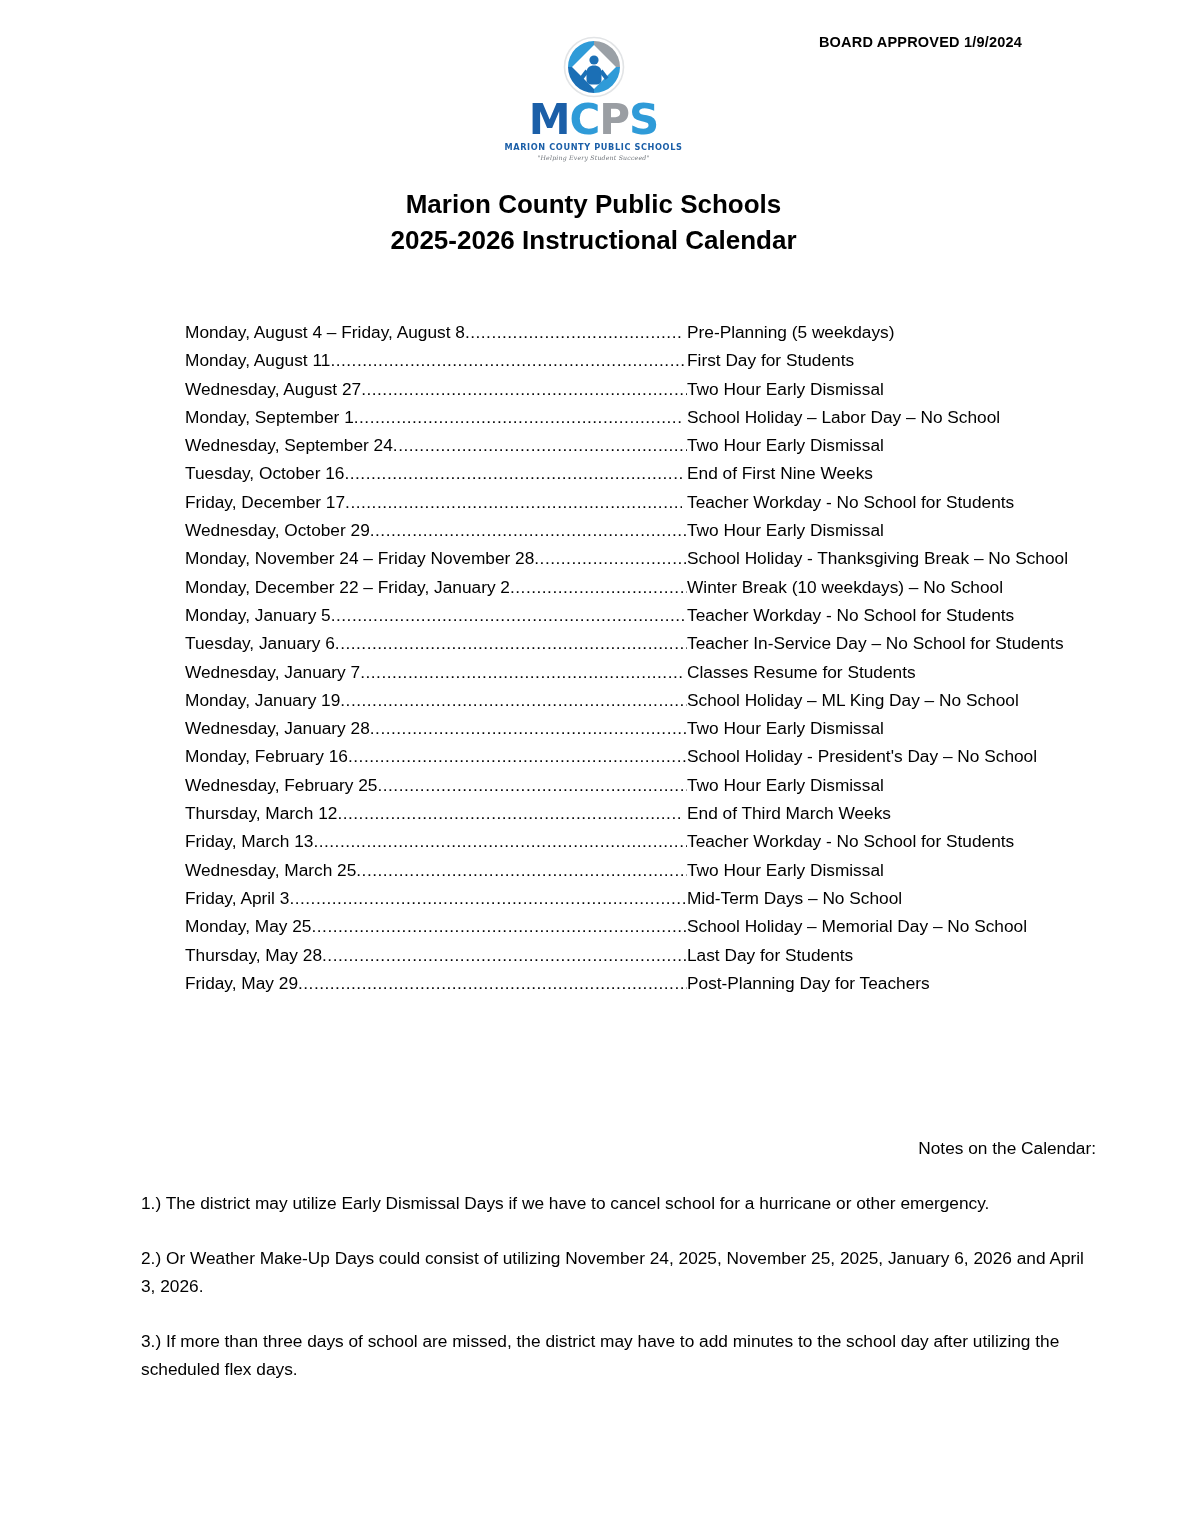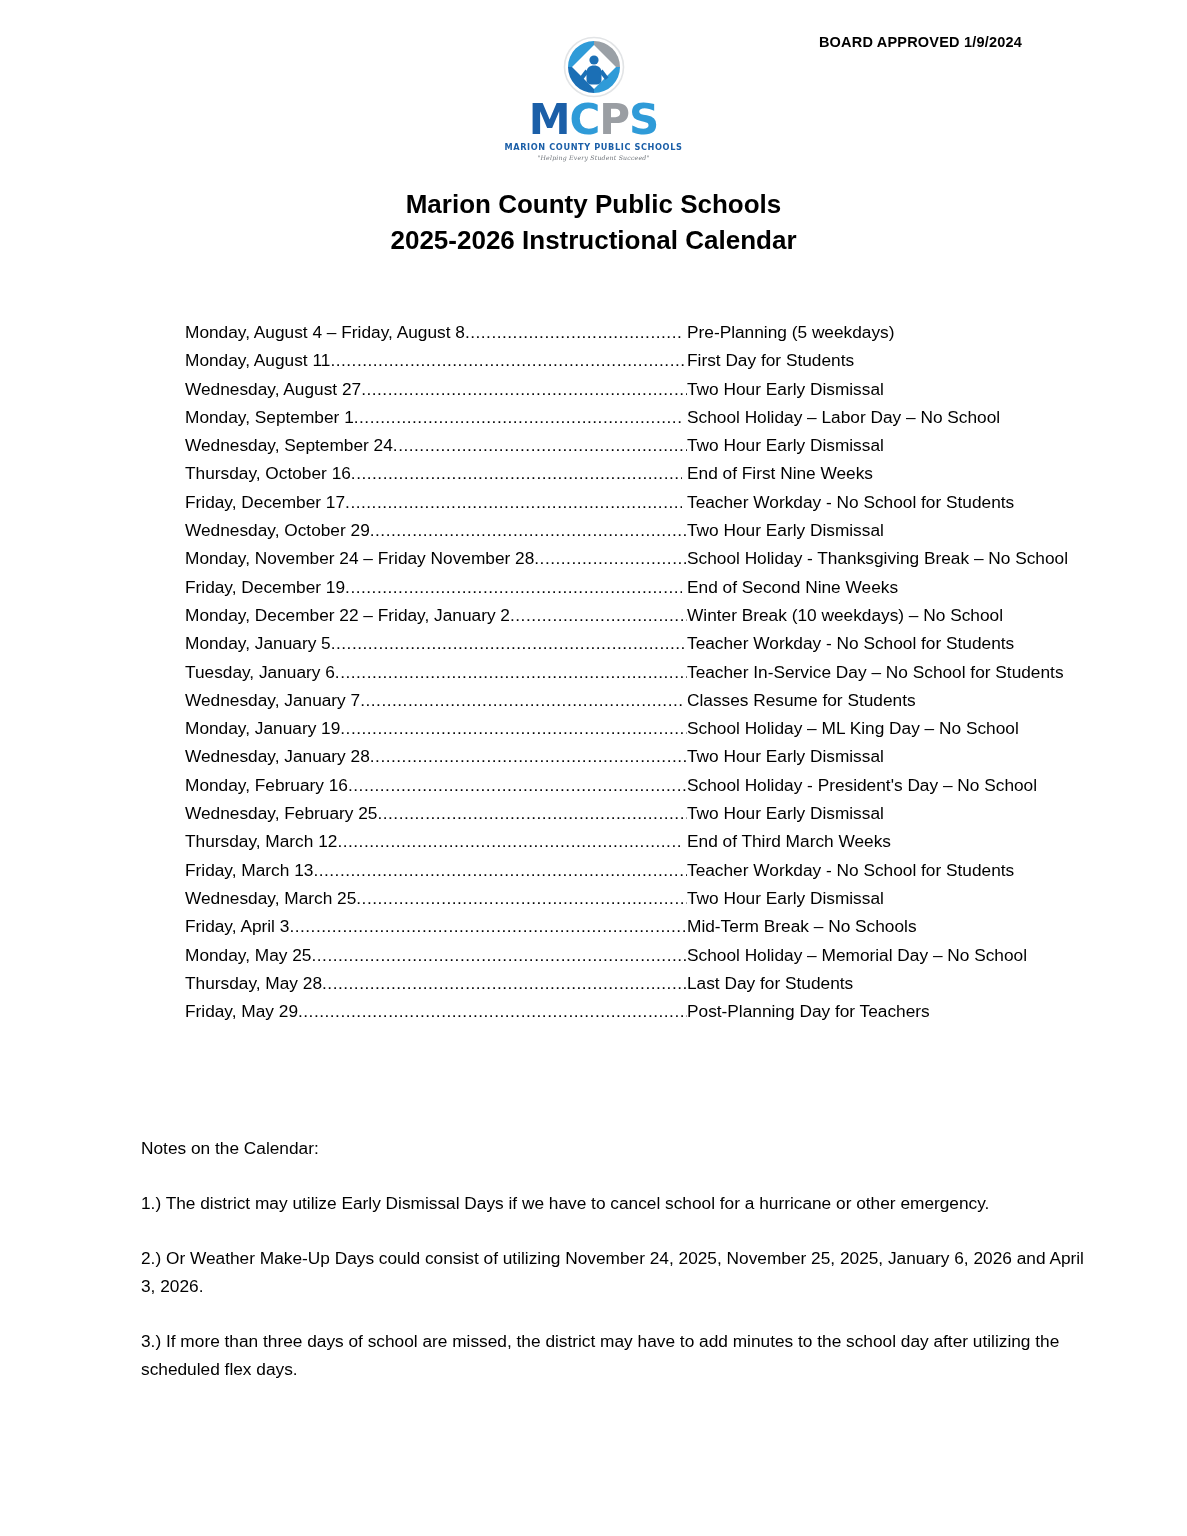--- a/index.html
+++ b/index.html
@@ -132,20 +132,21 @@
   .notes {
     position: absolute;
     top: 1134px;
     left: 141px;
     width: 955px;
     font-size: 17.3px;
     line-height: 28px;
   }
   .notes-heading {
     margin-bottom: 27px;
+    text-align: right;
   }
   .note-item {
     margin-bottom: 27px;
   }
   .note-item:last-child { margin-bottom: 0; }
 </style>
 </head>
 <body>
 
 <div class="page">
@@ -202,45 +203,40 @@
         <span class="cal-date">Monday, September 1</span>
         <span class="cal-leader"></span>
         <span class="cal-desc pad">School Holiday – Labor Day – No School</span>
       </div>
       <div class="cal-row">
         <span class="cal-date">Wednesday, September 24</span>
         <span class="cal-leader"></span>
         <span class="cal-desc">Two Hour Early Dismissal</span>
       </div>
       <div class="cal-row">
-        <span class="cal-date">Thursday, October 16</span>
+        <span class="cal-date">Tuesday, October 16</span>
         <span class="cal-leader"></span>
         <span class="cal-desc pad">End of First Nine Weeks</span>
       </div>
       <div class="cal-row">
         <span class="cal-date">Friday, December 17</span>
         <span class="cal-leader"></span>
         <span class="cal-desc pad">Teacher Workday - No School for Students</span>
       </div>
       <div class="cal-row">
         <span class="cal-date">Wednesday, October 29</span>
         <span class="cal-leader"></span>
         <span class="cal-desc">Two Hour Early Dismissal</span>
       </div>
       <div class="cal-row">
         <span class="cal-date">Monday, November 24 – Friday November 28</span>
         <span class="cal-leader"></span>
         <span class="cal-desc">School Holiday - Thanksgiving Break – No School</span>
       </div>
       <div class="cal-row">
-        <span class="cal-date">Friday, December 19</span>
-        <span class="cal-leader"></span>
-        <span class="cal-desc pad">End of Second Nine Weeks</span>
-      </div>
-      <div class="cal-row">
         <span class="cal-date">Monday, December 22 – Friday, January 2</span>
         <span class="cal-leader"></span>
         <span class="cal-desc">Winter Break (10 weekdays) – No School</span>
       </div>
       <div class="cal-row">
         <span class="cal-date">Monday, January 5</span>
         <span class="cal-leader"></span>
         <span class="cal-desc">Teacher Workday - No School for Students</span>
       </div>
       <div class="cal-row">
@@ -284,21 +280,21 @@
         <span class="cal-desc">Teacher Workday - No School for Students</span>
       </div>
       <div class="cal-row">
         <span class="cal-date">Wednesday, March 25</span>
         <span class="cal-leader"></span>
         <span class="cal-desc">Two Hour Early Dismissal</span>
       </div>
       <div class="cal-row">
         <span class="cal-date">Friday, April 3</span>
         <span class="cal-leader"></span>
-        <span class="cal-desc">Mid-Term Break – No Schools</span>
+        <span class="cal-desc">Mid-Term Days – No School</span>
       </div>
       <div class="cal-row">
         <span class="cal-date">Monday, May 25</span>
         <span class="cal-leader"></span>
         <span class="cal-desc">School Holiday – Memorial Day – No School</span>
       </div>
       <div class="cal-row">
         <span class="cal-date">Thursday, May 28</span>
         <span class="cal-leader"></span>
         <span class="cal-desc">Last Day for Students</span>

